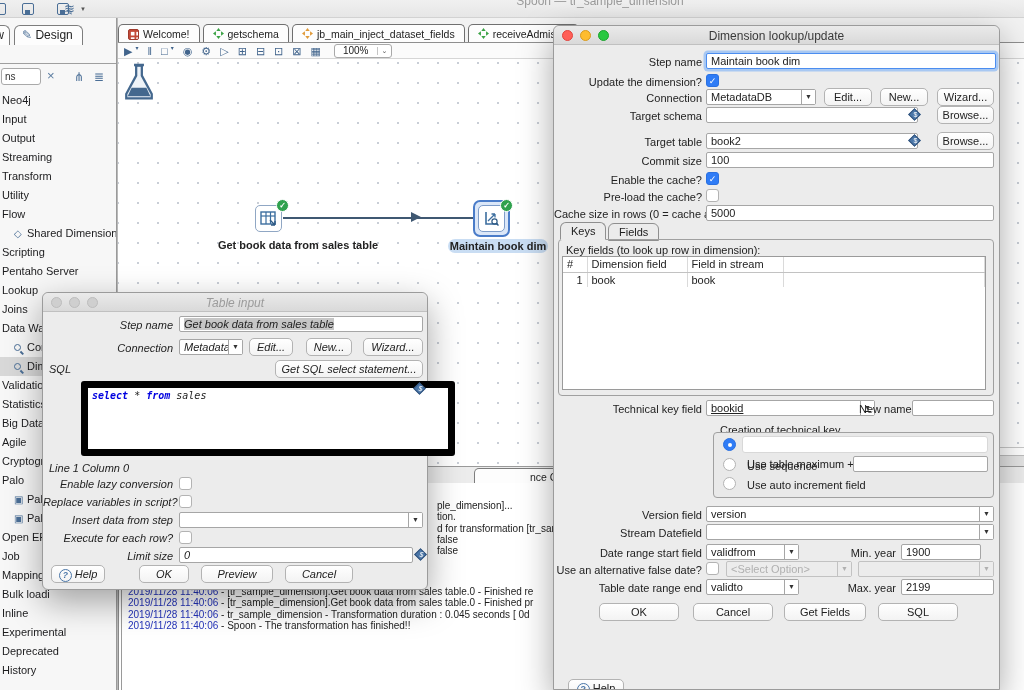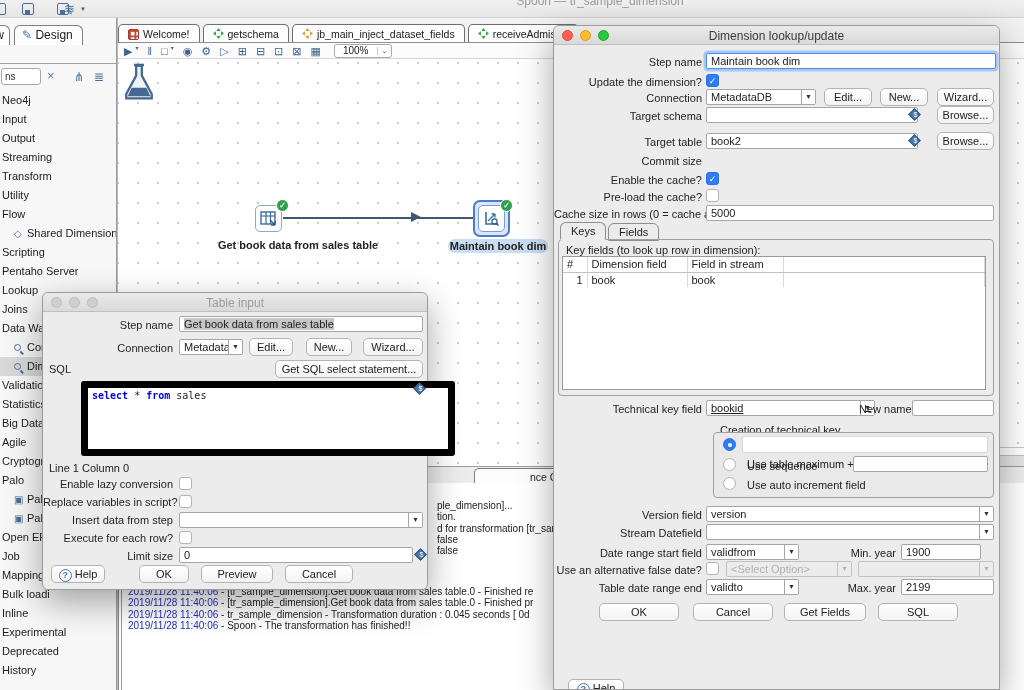--- a/index.html
+++ b/index.html
@@ -100,21 +100,21 @@
   .cb.checked { background:#2f7cf6; border-color:#2a70e0; color:#fff; font-size:9px; text-align:center; line-height:12px; }
   .radio { position:absolute; width:13px; height:13px; border-radius:50%; background:#fff; border:1px solid #b3b3b3; }
   .radio.sel { background:#2f7cf6; border-color:#2a70e0; }
   .radio.sel::after { content:""; position:absolute; left:4px; top:4px; width:4px; height:4px; border-radius:50%; background:#fff; }
   .vdiamond { position:absolute; width:9px; height:9px; background:#4a76a8; border:1px solid #30517a; transform:rotate(45deg); }
   .vdiamond::after { content:"$"; position:absolute; left:2px; top:-1.5px; transform:rotate(-45deg); color:#fff; font-size:7px; }
   .groupbox { position:absolute; border:1px solid #a0a0a0; border-radius:4px; }
   .help-q { display:inline-block; width:13px; height:13px; border:1.5px solid #4a76a8; border-radius:50%; color:#4a76a8; font-size:9px; text-align:center; line-height:11px; font-weight:bold; }
 
   
-  #dlg-ti { left:42px; top:292px; width:386px; height:298px; border-radius:6px; z-index:20; }
+  #dlg-ti { left:42px; top:292px; width:386px; height:298px; border-radius:6px; z-index:20;font-style:italic; }
   #dlg-ti .dlg-title { color:#9b9b9b; }
   #dlg-ti .tl { background:#cfcfcf; border:1px solid #bdbdbd; }
   #ti-sql-editor { position:absolute; left:6px; top:88px; width:374px; height:75px; background:#fff; border:7px solid #000000; border-radius:3px; font-family:"DejaVu Sans Mono", monospace; font-size:10px; padding:2px 4px;margin-left:32px; }
   #ti-sql-editor .kw { color:#0000e0; font-weight:bold; }
   .sel-text { background:#c6c6c6; }
 
   
   #dlg-dim { left:553px; top:25px; width:447px; height:665px; border-radius:6px 6px 0 0; overflow:hidden; z-index:30; }
   #dlg-dim .dlg-title { color:#3a3a3a; }
   .dlbl { position:absolute; left:0; width:148px; text-align:right; font-size:11px; white-space:nowrap; }
@@ -389,20 +389,21 @@
   <div class="field" style="left:152px;top:81px;width:212px;"></div>
   <span class="vdiamond" style="left:356px;top:84px;"></span>
   <div class="btn" style="left:383px;top:80px;width:57px;">Browse...</div>
 
   <div class="dlbl" style="top:110px;">Target table</div>
   <div class="field" style="left:152px;top:107px;width:212px;">book2</div>
   <span class="vdiamond" style="left:356px;top:110px;"></span>
   <div class="btn" style="left:383px;top:106px;width:57px;">Browse...</div>
 
   <div class="dlbl" style="top:129px;">Commit size</div>
+  <div class="field" style="left:152px;top:126px;width:288px;">100</div>
 
   <div class="dlbl" style="top:148px;">Enable the cache?</div>
   <span class="cb checked" style="left:152px;top:146px;">✓</span>
 
   <div class="dlbl" style="top:165px;">Pre-load the cache?</div>
   <span class="cb" style="left:152px;top:163px;"></span>
 
   <div class="dlbl" style="top:182px;">Cache size in rows (0 = cache all)</div>
   <div class="field" style="left:152px;top:179px;width:288px;">5000</div>
 

